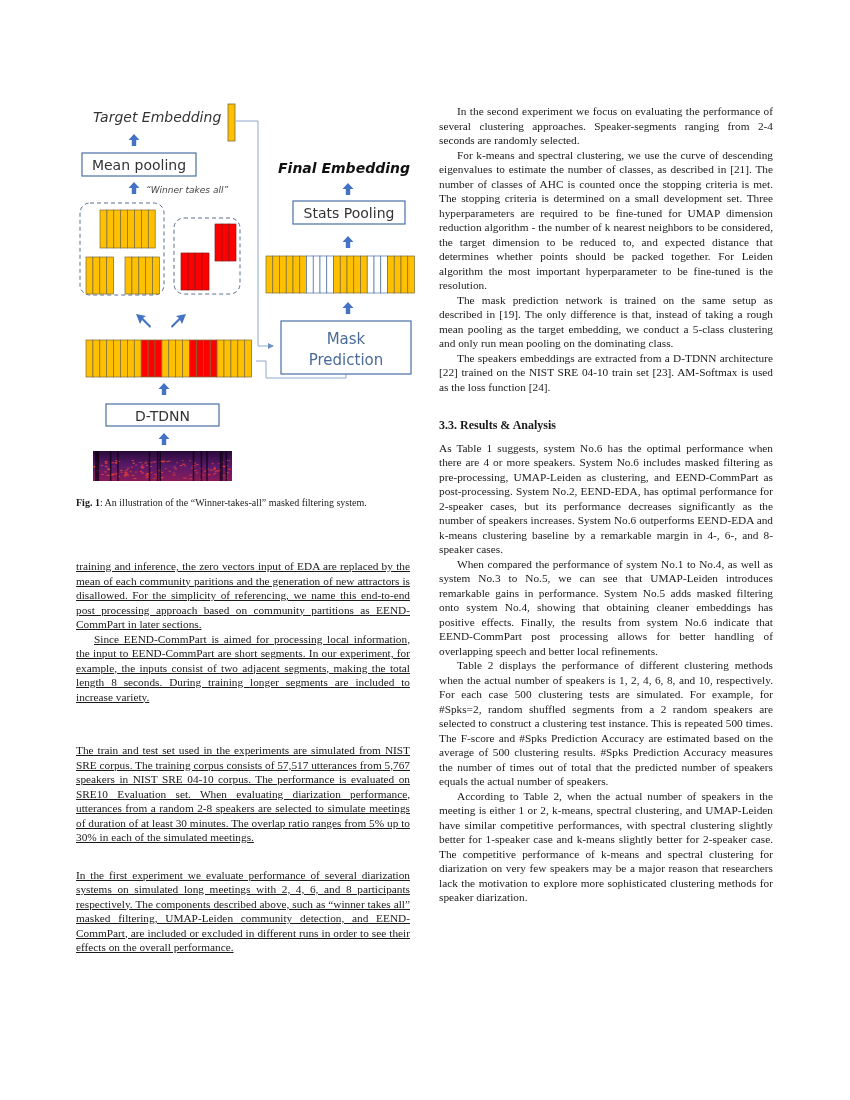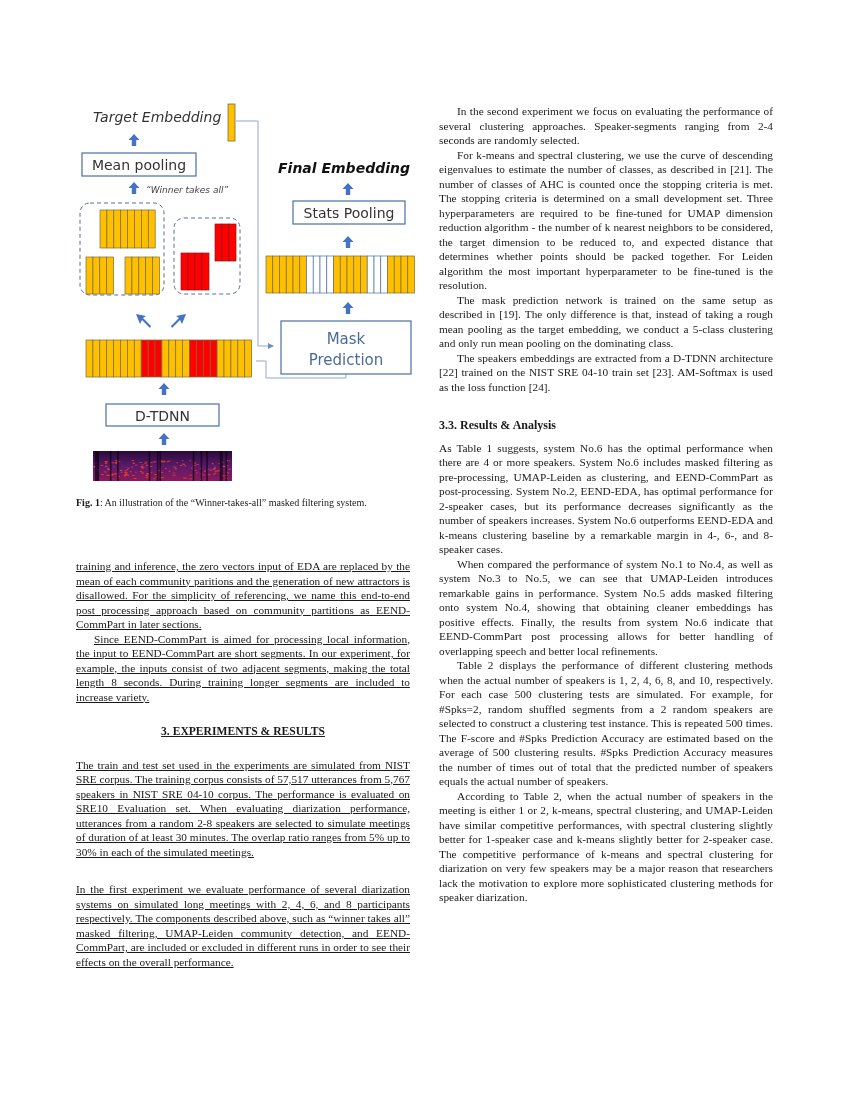--- a/index.html
+++ b/index.html
@@ -320,21 +320,20 @@
 </div>
 
 <div class="caption">
   <b>Fig. 1</b><span>: An illustration of the “Winner-takes-all” masked filtering system.</span>
 </div>
 
 <div class="col col-left" style="top:559px;">
   <p>training and inference, the zero vectors input of EDA are replaced by the mean of each community paritions and the generation of new attractors is disallowed. For the simplicity of referencing, we name this end-to-end post processing approach based on community partitions as EEND-CommPart in later sections.</p>
   <p class="indent">Since EEND-CommPart is aimed for processing local information, the input to EEND-CommPart are short segments. In our experiment, for example, the inputs consist of two adjacent segments, making the total length 8 seconds. During training longer segments are included to increase variety.</p>
   <div style="height:21px"></div>
-  <p class="section-title">3. EXPERIMENTS &amp; RESULTS</p>
   <div style="height:10px"></div>
   <div style="height:8px"></div>
   <p>The train and test set used in the experiments are simulated from NIST SRE corpus. The training corpus consists of 57,517 utterances from 5,767 speakers in NIST SRE 04-10 corpus. The performance is evaluated on SRE10 Evaluation set. When evaluating diarization performance, utterances from a random 2-8 speakers are selected to simulate meetings of duration of at least 30 minutes. The overlap ratio ranges from 5% up to 30% in each of the simulated meetings.</p>
   <div style="height:15px"></div>
   <div style="height:8px"></div>
   <p>In the first experiment we evaluate performance of several diarization systems on simulated long meetings with 2, 4, 6, and 8 participants respectively. The components described above, such as “winner takes all” masked filtering, UMAP-Leiden community detection, and EEND-CommPart, are included or excluded in different runs in order to see their effects on the overall performance.</p>
 </div>
 
 <div class="col col-right">
   <p class="indent">In the second experiment we focus on evaluating the performance of several clustering approaches. Speaker-segments ranging from 2-4 seconds are randomly selected.</p>

